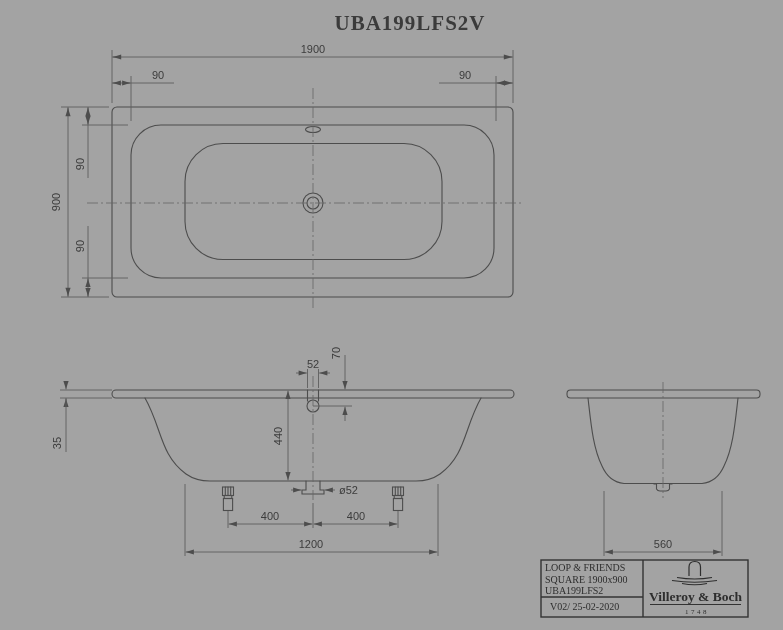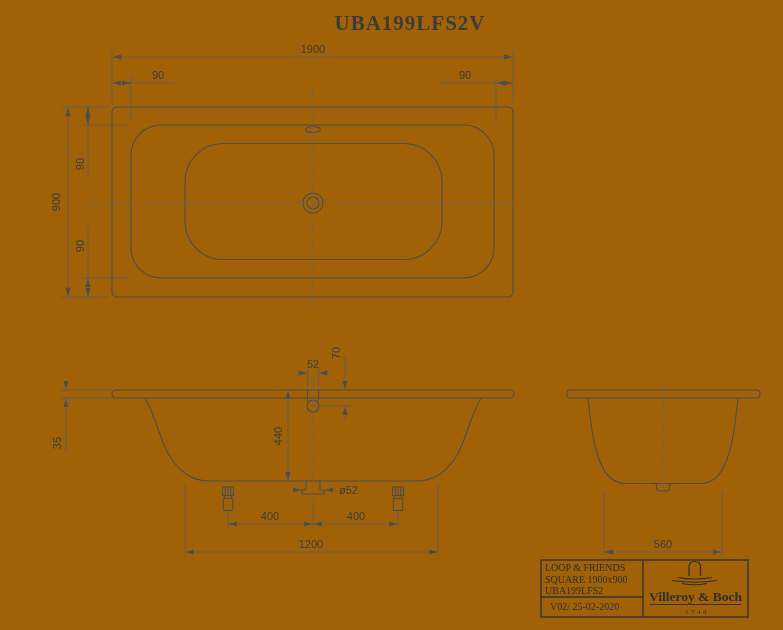--- a/index.html
+++ b/index.html
@@ -1,16 +1,16 @@
 <!DOCTYPE html>
 <html><head>
 <meta charset="utf-8">
 <style>
   html,body{margin:0;padding:0;background:#f2f2f2;}
-  .page{position:relative;width:783px;height:630px;background:#a16207;overflow:hidden;}
+  .page{position:relative;width:783px;height:630px;background:#a3a3a3;overflow:hidden;}
   svg{position:absolute;left:0;top:0;}
   .ol{stroke:#4d4d4d;stroke-width:1.1;fill:none;stroke-linecap:round;}
   .dl{stroke:#5e5e5e;stroke-width:0.9;fill:none;}
   .cl{stroke:#666666;stroke-width:0.8;fill:none;stroke-dasharray:11 3 2 3;}
   .t-dim{font:11px "Liberation Sans", sans-serif;fill:#3c3c3c;}
   .t-title{font:600 21px "Liberation Serif", serif;fill:#3b3b3b;letter-spacing:1px;}
   .t-tb{font:10px "Liberation Serif", serif;fill:#2e2e2e;}
   .t-brand{font:bold 13.5px "Liberation Serif", serif;fill:#2e2e2e;}
   .t-year{font:7px "Liberation Serif", serif;fill:#2e2e2e;letter-spacing:2.5px;}
   .tb-line{stroke:#333333;stroke-width:1.4;fill:none;}

